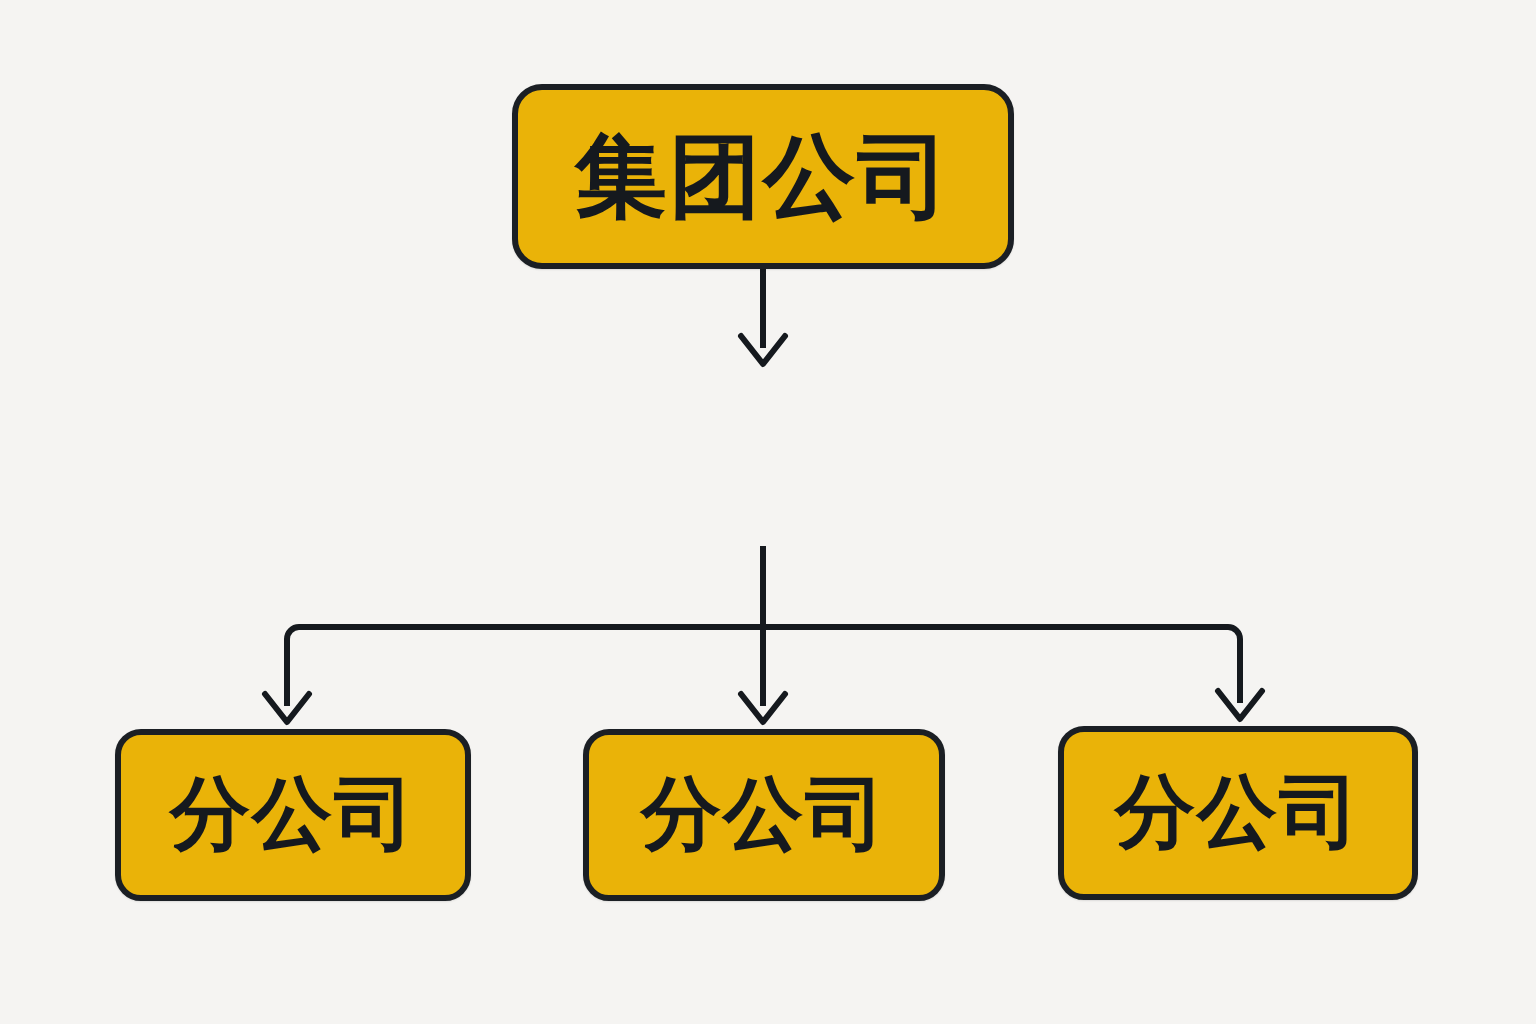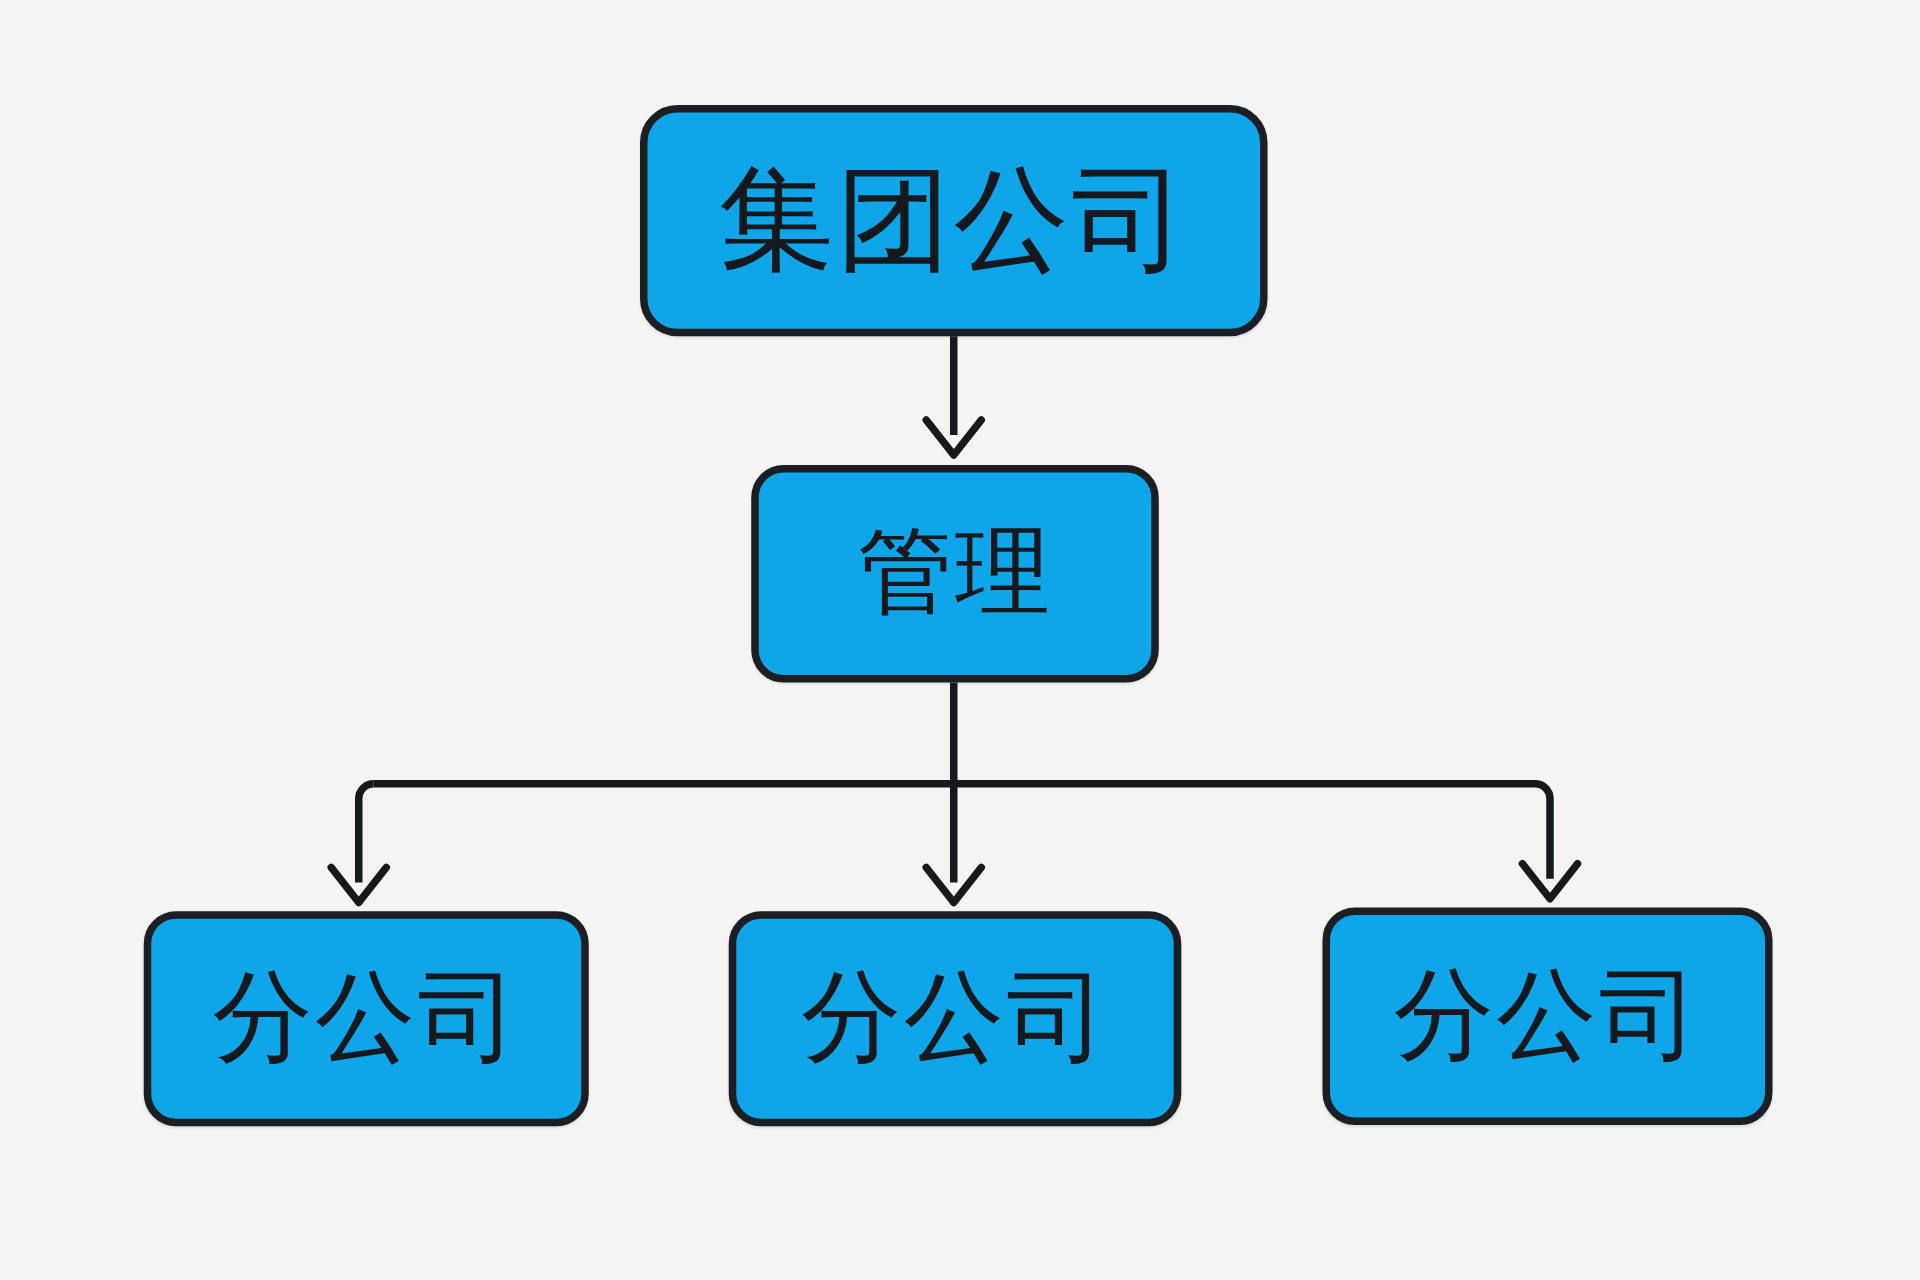--- a/index.html
+++ b/index.html
@@ -23,28 +23,28 @@
     position: absolute;
     left: 0;
     top: 0;
     width: 1536px;
     height: 1024px;
     pointer-events: none;
   }
   .node {
     position: absolute;
     box-sizing: border-box;
-    background: #0ea5e9;
+    background: #eab308;
     border: 6px solid #1b1f24;
     border-radius: 26px;
     display: flex;
     align-items: center;
     justify-content: center;
     color: #15191e;
-    font-weight: 400;
+    font-weight: 700;
     letter-spacing: 2px;
     line-height: 1;
     white-space: nowrap;
     box-shadow: 0 1px 2px rgba(0,0,0,0.10);
   }
   .node-label {
     display: block;
     transform: translateY(-1px);
   }
   #node-root {
@@ -112,23 +112,20 @@
       <path d="M 1228 627 A 12 12 0 0 1 1240 639 L 1240 703"></path>
       <path d="M 1218 691 L 1240 719 L 1262 691" stroke-linecap="round"></path>
 
     </g>
   </svg>
 
   <div class="node" id="node-root">
     <span class="node-label">集团公司</span>
   </div>
 
-  <div class="node" id="node-management">
-    <span class="node-label">管理</span>
-  </div>
 
   <div class="node" id="node-branch-1">
     <span class="node-label">分公司</span>
   </div>
 
   <div class="node" id="node-branch-2">
     <span class="node-label">分公司</span>
   </div>
 
   <div class="node" id="node-branch-3">

